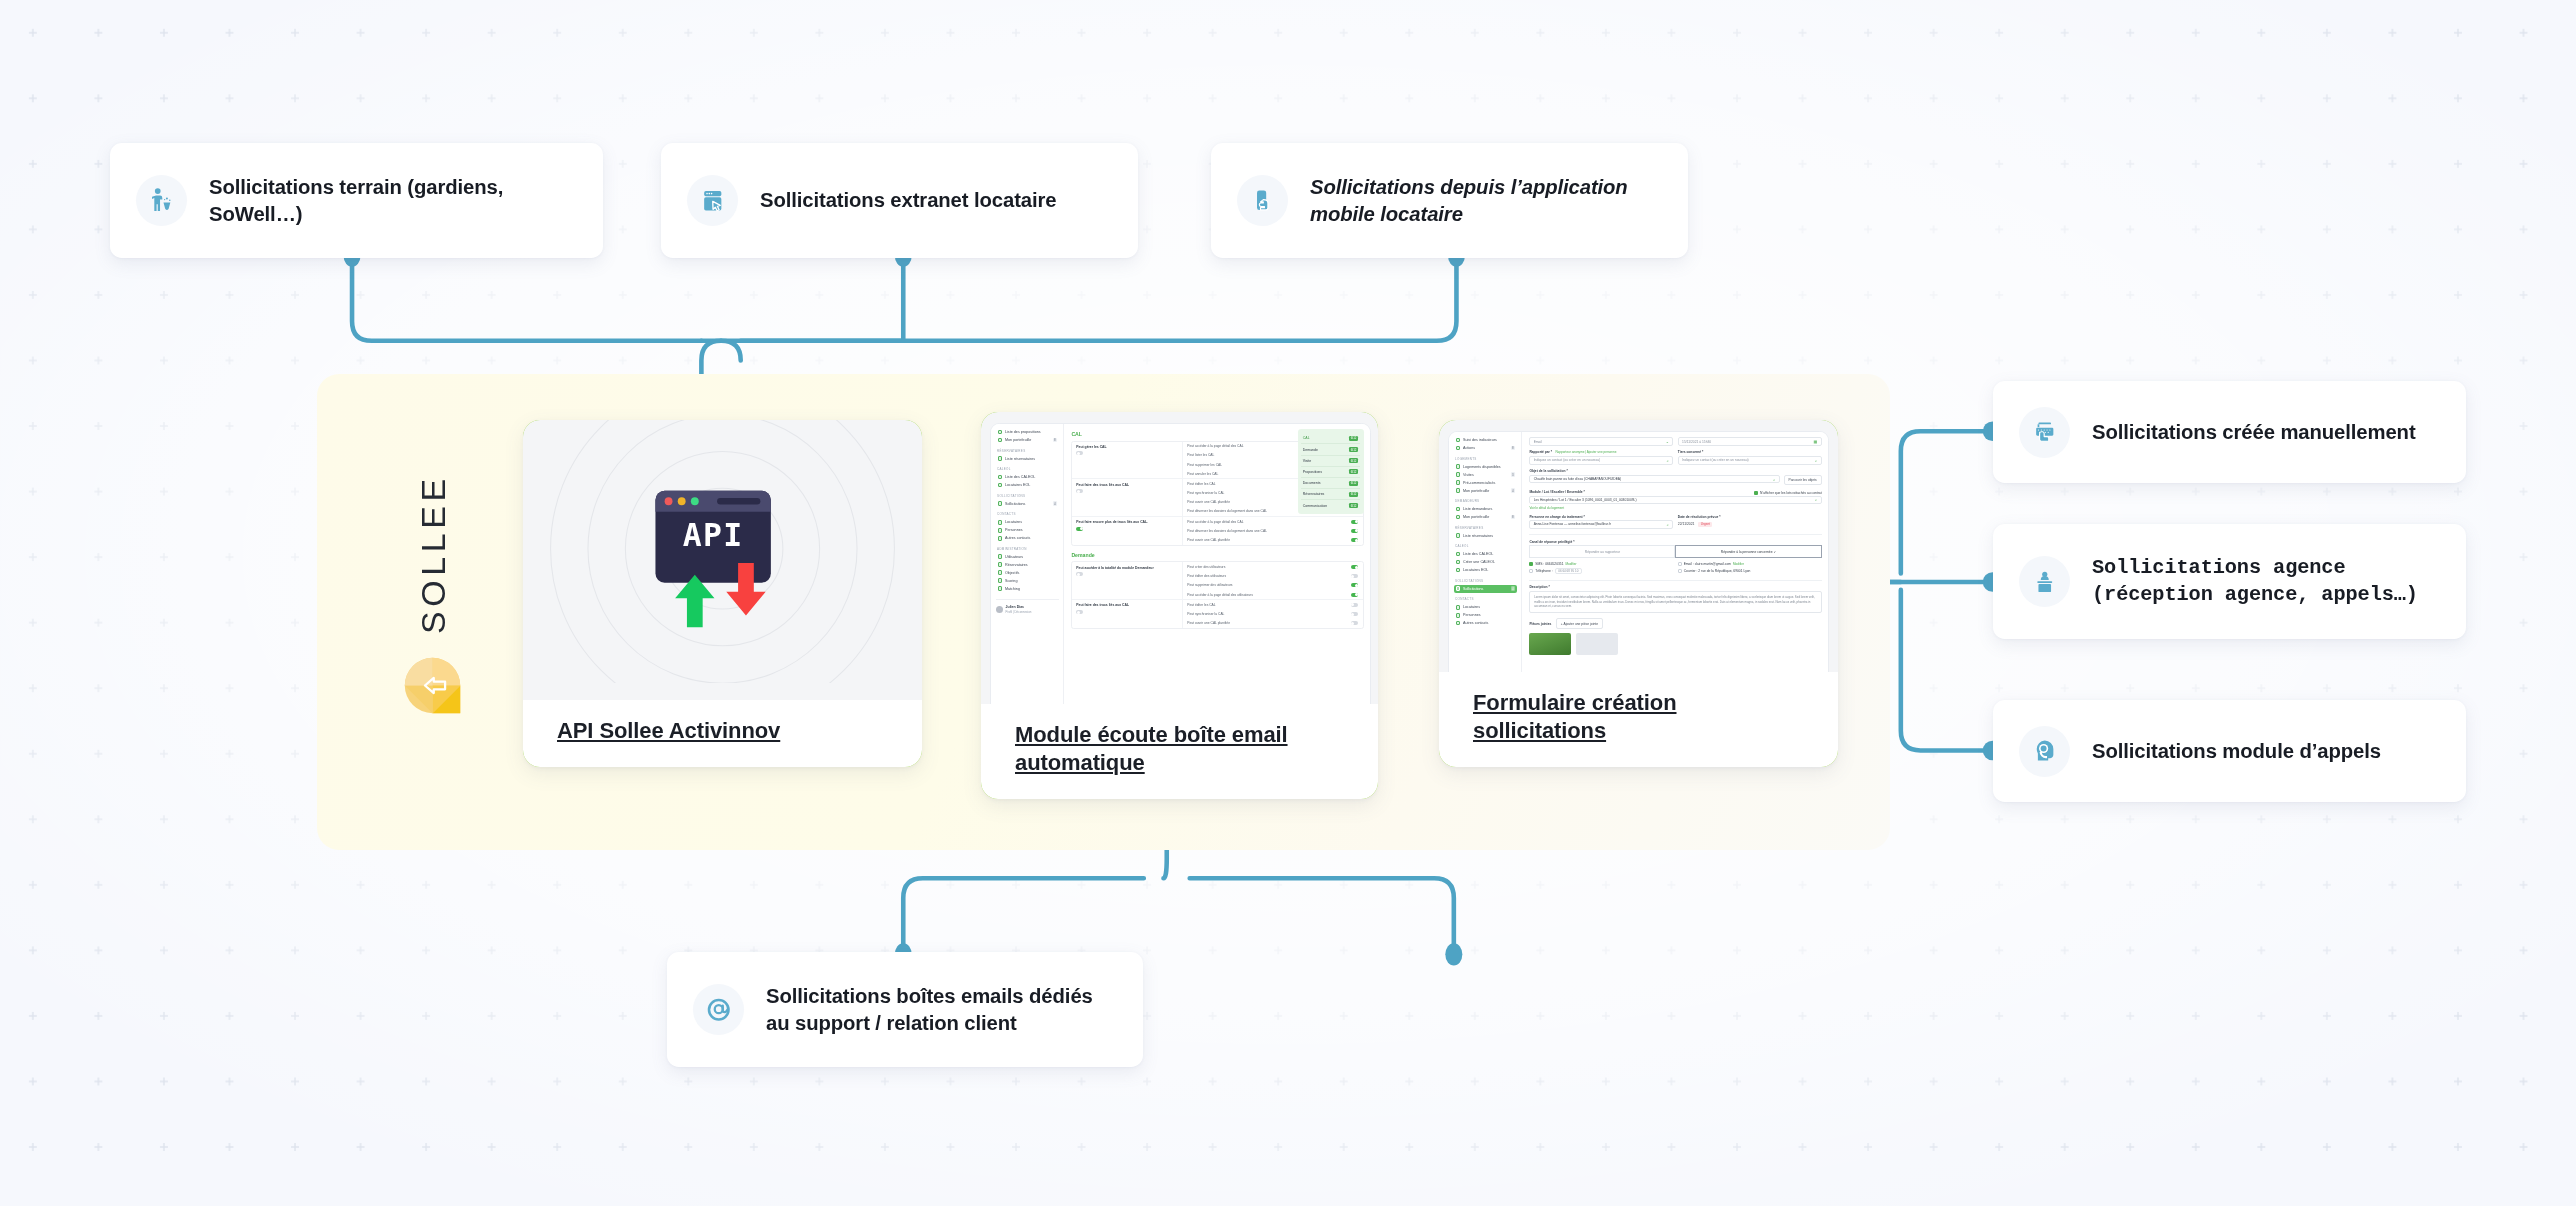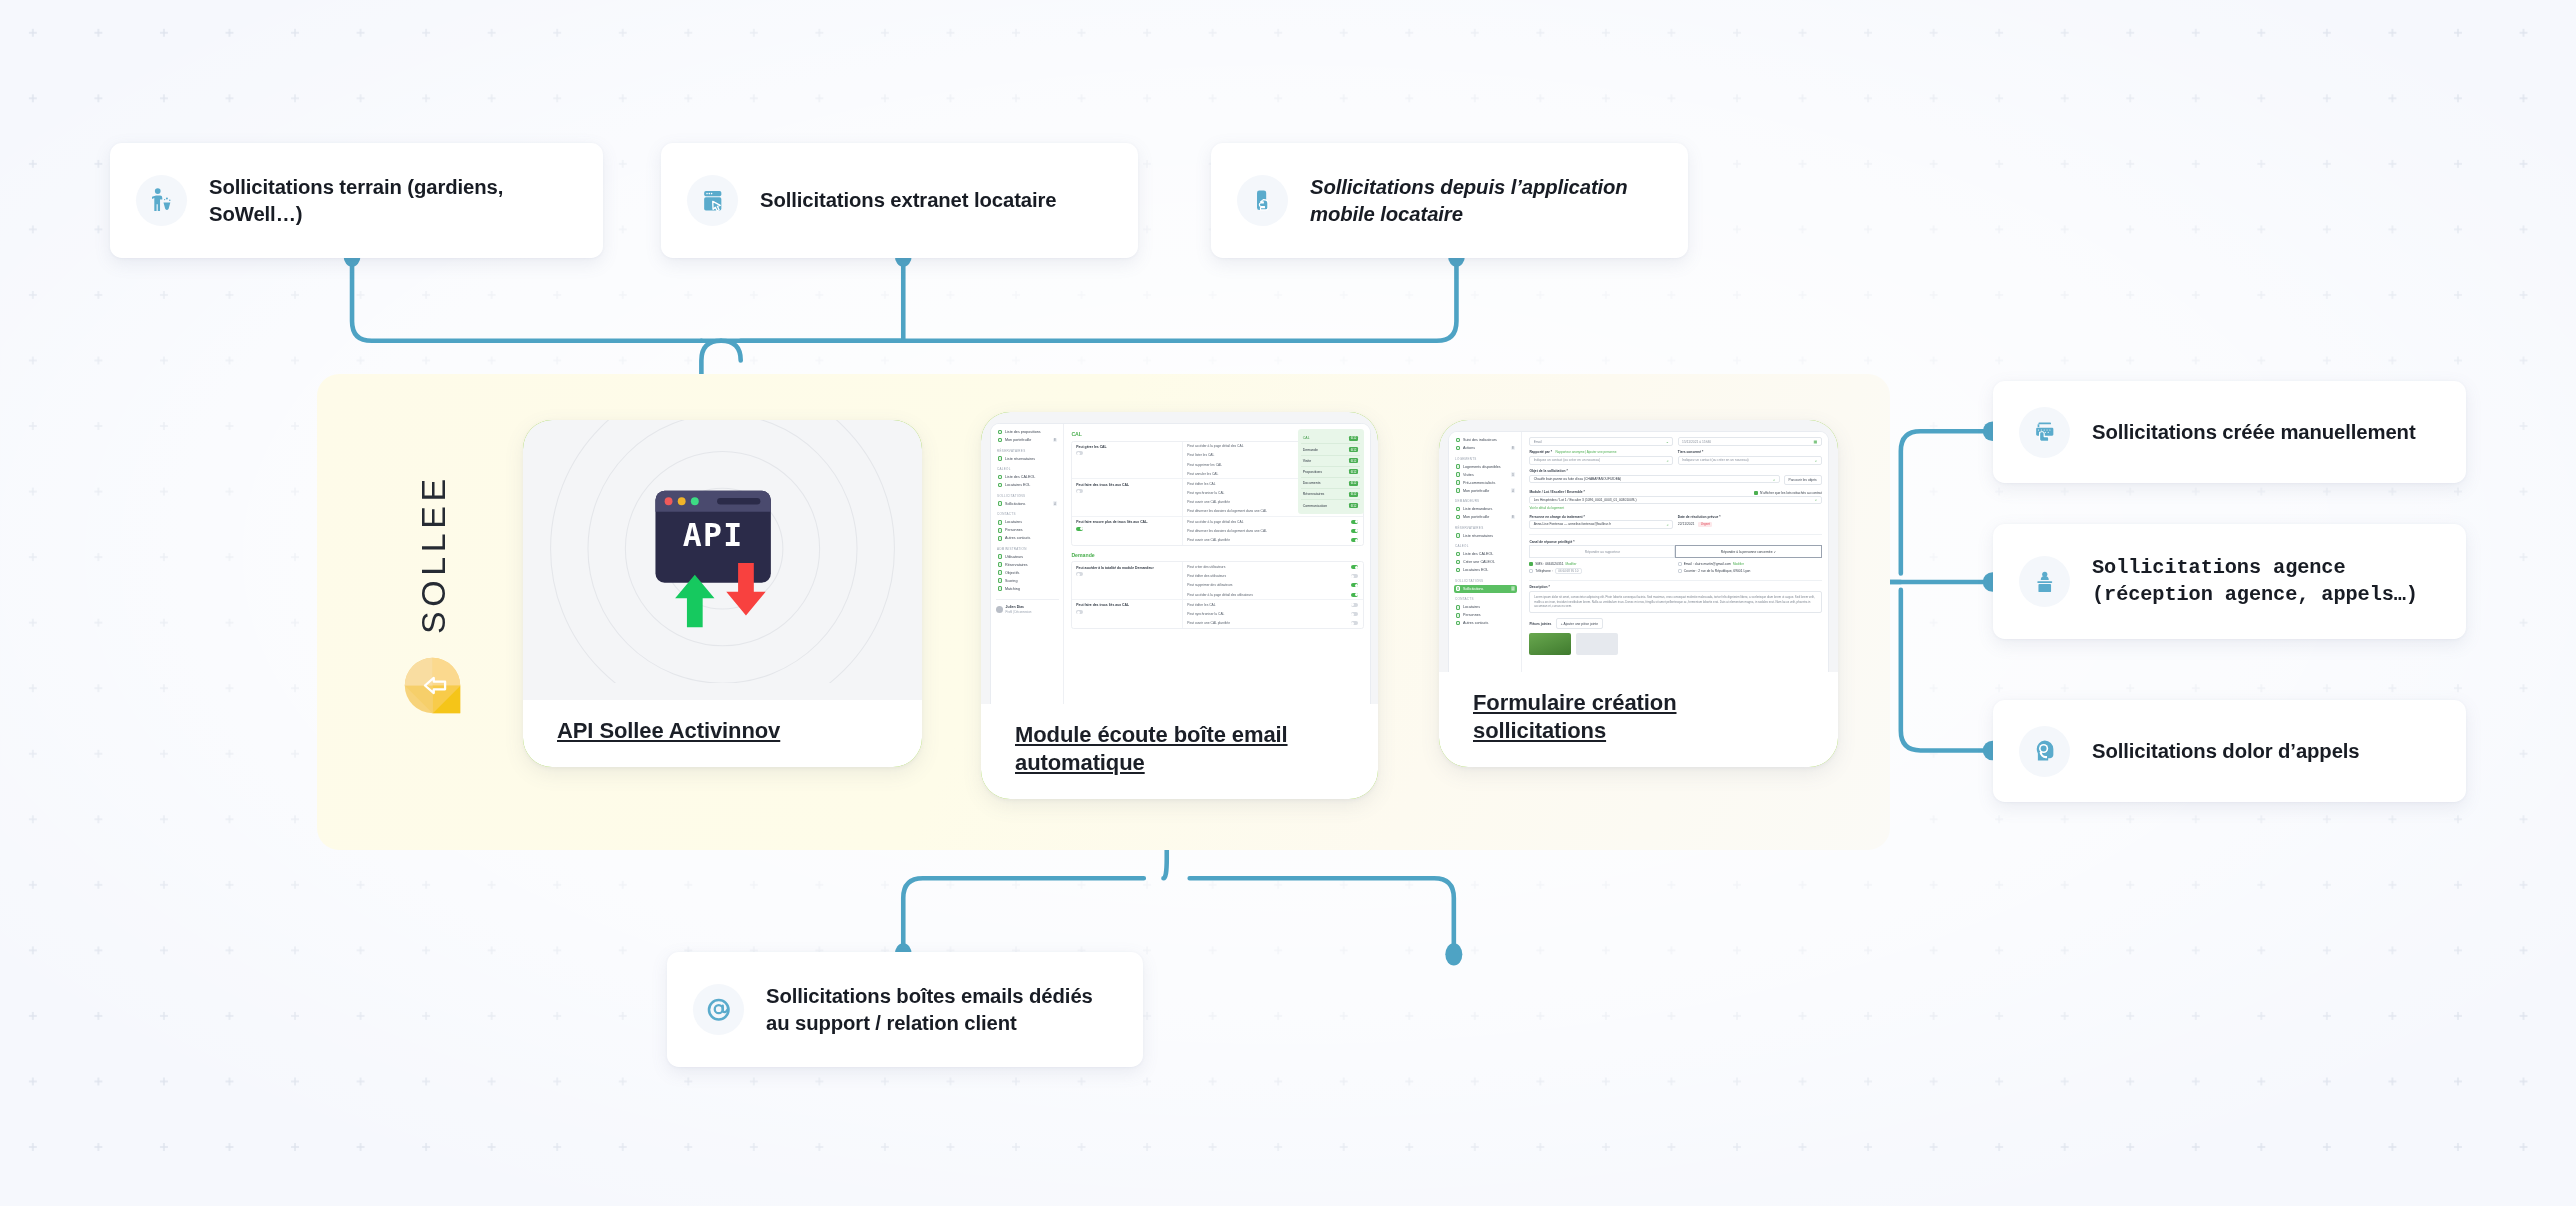--- a/index.html
+++ b/index.html
@@ -68,21 +68,21 @@
   .brand-logo {
     margin-top: 18.4px;
     width: 63px;
     height: 63px;
   }
 
   
   .big-card {
     position: absolute;
     background: #84cc16;
-    border-radius: 29px;
+    border-radius: 17px;
     box-shadow: 0 6.6px 19.7px rgba(90,100,130,0.10), 0 1.3px 3.9px rgba(90,100,130,0.06);
     overflow: hidden;
     display: flex;
     flex-direction: column;
   }
   .big-card .thumb {
     flex: 1 1 auto;
     position: relative;
     overflow: hidden;
     background: #f4f5f7;
@@ -941,21 +941,21 @@
 
   <div class="src" id="src-centre">
     <span class="bubble">
       <svg viewBox="0 0 48 48" fill="#5aabcc">
         <path d="M24 6 a15 15 0 0 1 15 15 v10 c0 4 -3 6 -6 6 h-3 v4 h-18 v-12 a16 16 0 0 1 -2 -8 A15 15 0 0 1 24 6 Z"></path>
         <circle cx="22" cy="20" r="8" fill="#fff"></circle>
         <circle cx="22" cy="20" r="5.2" fill="#5aabcc"></circle>
         <path d="M19 26 a7 7 0 0 0 7 7 h2 v4 h-2 a11 11 0 0 1 -11 -11 Z" fill="#fff"></path>
       </svg>
     </span>
-    <span class="lbl">Sollicitations dolor d’appels</span>
+    <span class="lbl">Sollicitations module d’appels</span>
   </div>
 
   <div class="src" id="src-emails">
     <span class="bubble">
       <svg viewBox="0 0 48 48" fill="none" stroke="#5aabcc">
         <circle cx="24" cy="24" r="17" stroke-width="4.5"></circle>
         <circle cx="24" cy="23" r="7" stroke-width="4"></circle>
         <path d="M31 17 v10 a5 5 0 0 0 8 -3" stroke-width="4" stroke-linecap="round"></path>
       </svg>
     </span>

